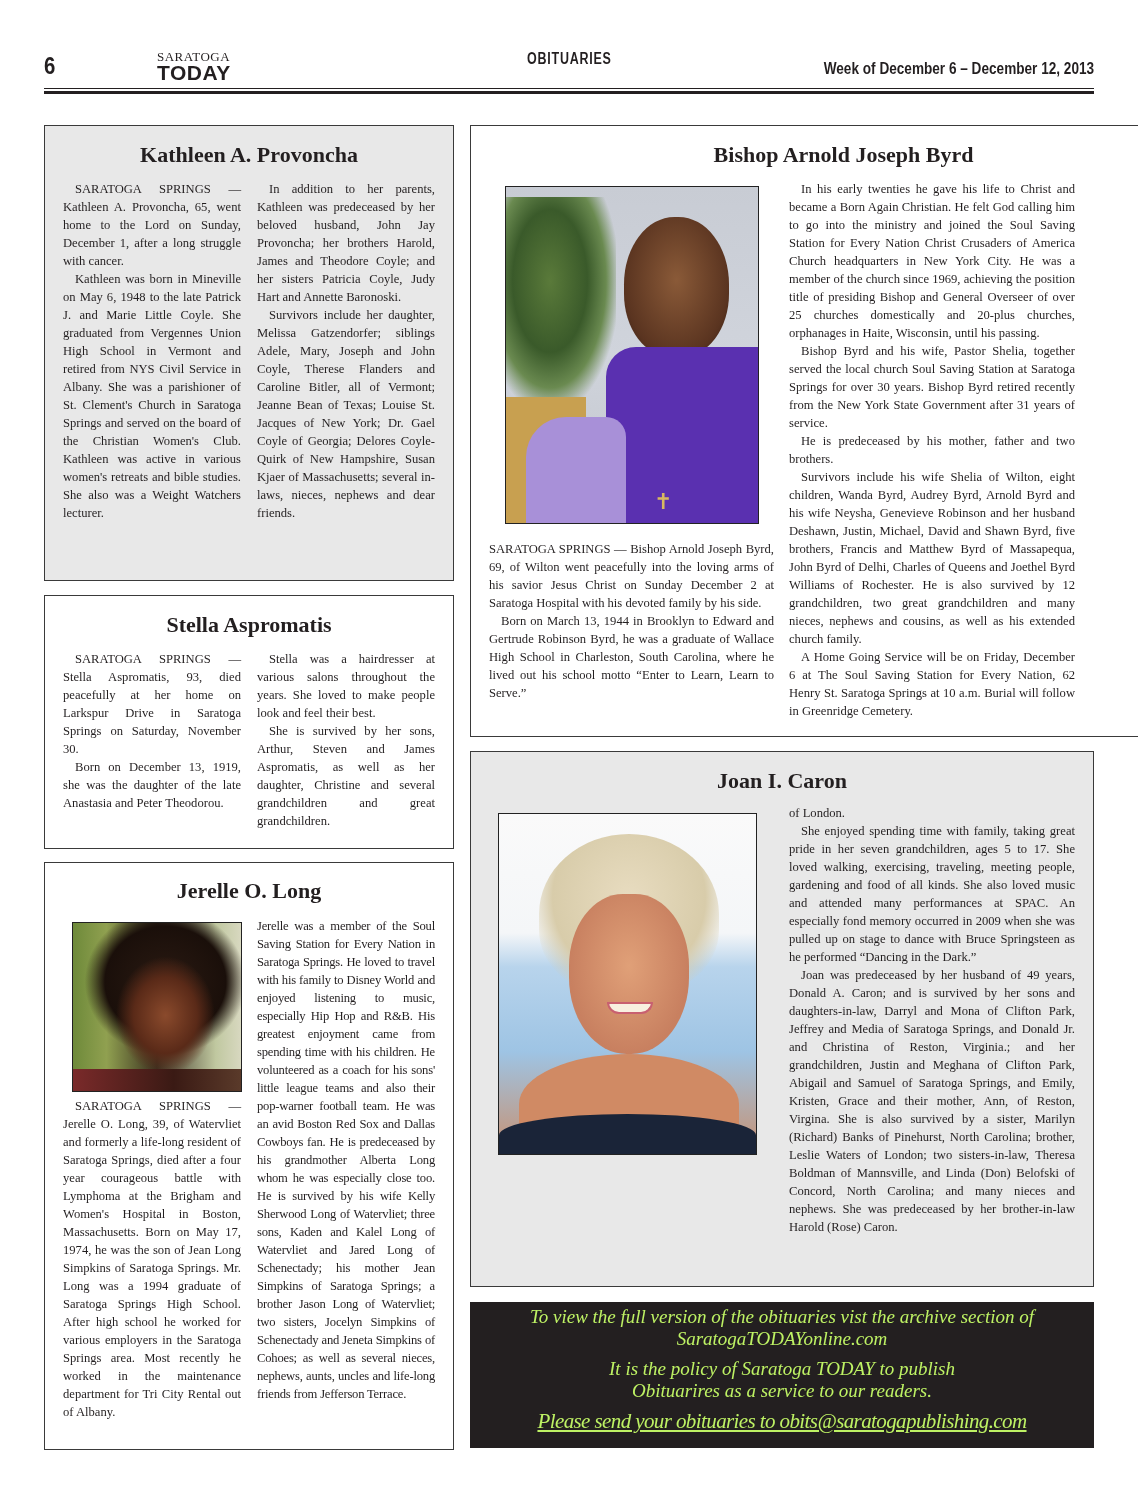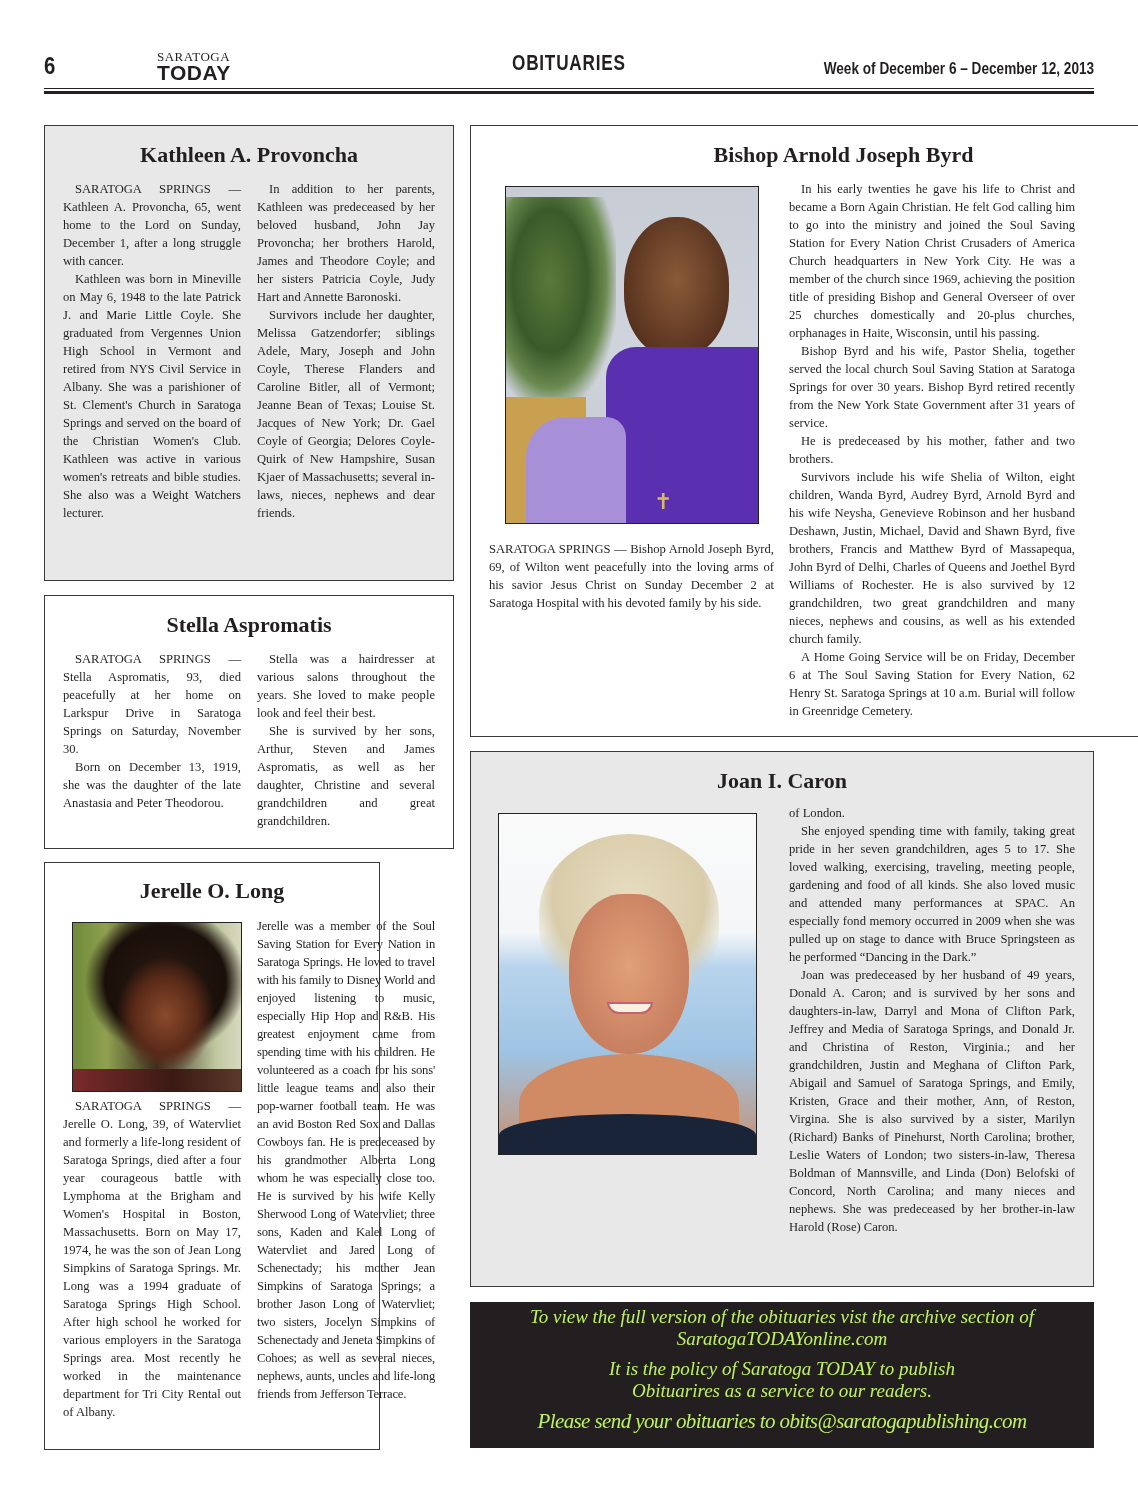--- a/index.html
+++ b/index.html
@@ -5,21 +5,21 @@
   * { box-sizing: border-box; margin: 0; padding: 0; }
   html, body { width: 1138px; height: 1500px; background: #ffffff; overflow: hidden; }
   body { position: relative; font-family: "Liberation Serif", "DejaVu Serif", serif; color: #231f20; }
 
   
   .header { position: absolute; left: 44px; top: 48px; width: 1050px; height: 42px; }
   .page-num { position: absolute; left: 0; top: 4px; font-family: "Liberation Sans", "DejaVu Sans", sans-serif; font-weight: bold; font-size: 24px; transform: scaleX(0.85); transform-origin: left; }
   .logo { position: absolute; left: 113px; top: 2px; line-height: 1; }
   .logo-top { font-family: "Liberation Serif", serif; font-size: 13px; letter-spacing: 0.5px; display: block; }
   .logo-bottom { font-family: "Liberation Sans", sans-serif; font-weight: bold; font-size: 21px; letter-spacing: 0.5px; display: block; margin-top: -1px; }
-  .section-title { position: absolute; left: 0; width: 1050px; top: 2px; text-align: center; font-family: "Liberation Sans", sans-serif; font-weight: bold; font-size: 22px; letter-spacing: 1px; }
+  .section-title { position: absolute; left: 0; width: 1050px; top: 2px; text-align: center; font-family: "Liberation Sans", sans-serif; font-weight: bold; font-size: 16px; letter-spacing: 1px; }
   .section-title span { display: inline-block; transform: scaleX(0.78); }
   .week { position: absolute; right: 0; top: 12px; font-family: "Liberation Sans", sans-serif; font-weight: bold; font-size: 16px; transform: scaleX(0.85); transform-origin: right; white-space: nowrap; }
   .rule-thin { position: absolute; left: 44px; top: 88px; width: 1050px; height: 1px; background: #231f20; }
   .rule-thick { position: absolute; left: 44px; top: 91px; width: 1050px; height: 3px; background: #231f20; }
 
   
   .box { position: absolute; border: 1.5px solid #3a3a3a; }
   .gray { background: #e8e8e8; }
   .white { background: #ffffff; }
   .box h2 { position: absolute; left: 0; width: 100%; text-align: center; font-family: "Liberation Serif", serif; font-weight: bold; font-size: 22px; }
@@ -27,21 +27,21 @@
   .col p { text-indent: 12px; }
 
   
   .photo { position: absolute; border: 1px solid #222; overflow: hidden; }
 
   
   .notice { position: absolute; left: 470px; top: 1302px; width: 624px; height: 146px; background: #231f20; color: #bef264; text-align: center; font-style: italic; font-family: "Liberation Serif", serif; }
   .notice p { font-size: 19px; line-height: 22px; }
   .notice .n1 { margin-top: 4px; }
   .notice .n2 { margin-top: 8px; }
-  .notice .n3 { margin-top: 8px; font-size: 21px; letter-spacing: -0.6px; }
+  .notice .n3 { margin-top: 8px; font-size: 21px; letter-spacing: -0.6px; text-decoration: underline; }
 </style>
 </head>
 <body>
 
 <div class="header">
   <div class="page-num">6</div>
   <div class="logo">
     <span class="logo-top">SARATOGA</span>
     <span class="logo-bottom">TODAY</span>
   </div>
@@ -68,21 +68,21 @@
   <div class="col" style="left:18px; top:54px; width:178px;">
     <p>SARATOGA SPRINGS — Stella Aspromatis, 93, died peacefully at her home on Larkspur Drive in Saratoga Springs on Saturday, November 30.</p>
     <p>Born on December 13, 1919, she was the daughter of the late Anastasia and Peter Theodorou.</p>
   </div>
   <div class="col" style="left:212px; top:54px; width:178px;">
     <p>Stella was a hairdresser at various salons throughout the years. She loved to make people look and feel their best.</p>
     <p>She is survived by her sons, Arthur, Steven and James Aspromatis, as well as her daughter, Christine and several grandchildren and great grandchildren.</p>
   </div>
 </div>
 
-<div class="box white" style="left:44px; top:862px; width:336px; height:588px;">
+<div class="box white" style="left:44px; top:862px; width:410px; height:588px;">
   <h2 style="top:15px;">Jerelle O. Long</h2>
   <div class="photo" style="left:27px; top:59px; width:170px; height:170px; background:
       radial-gradient(ellipse 42% 50% at 55% 55%, #8a4a2c 0%, #5a2a18 45%, transparent 70%),
       radial-gradient(ellipse 60% 55% at 55% 35%, #2a1a12 0%, #1a0f0a 60%, transparent 80%),
       linear-gradient(90deg, #6e8a3a 0%, #90a050 20%, #3a3020 50%, #c0c8a0 85%, #d8d8c0 100%);">
     <div style="position:absolute; left:0; bottom:0; width:100%; height:22px; background:linear-gradient(90deg,#7a2a2a,#3a1a14 60%,#5a3a2a);"></div>
   </div>
   <div class="col" style="left:18px; top:234px; width:178px;">
     <p>SARATOGA SPRINGS — Jerelle O. Long, 39, of Watervliet and formerly a life-long resident of Saratoga Springs, died after a four year courageous battle with Lymphoma at the Brigham and Women's Hospital in Boston, Massachusetts. Born on May 17, 1974, he was the son of Jean Long Simpkins of Saratoga Springs. Mr. Long was a 1994 graduate of Saratoga Springs High School. After high school he worked for various employers in the Saratoga Springs area. Most recently he worked in the maintenance department for Tri City Rental out of Albany.</p>
   </div>
@@ -97,20 +97,21 @@
     <div style="position:absolute; left:0; top:10px; width:110px; height:210px; background:radial-gradient(ellipse at 40% 40%, #5a7a3a 0%, #3a5a2a 40%, #6a8a50 60%, transparent 75%);"></div>
     <div style="position:absolute; left:0; top:210px; width:80px; height:130px; background:#c8a050;"></div>
     <div style="position:absolute; left:118px; top:30px; width:105px; height:140px; border-radius:48% 48% 45% 45%; background:radial-gradient(ellipse at 50% 45%, #8a5a38 0%, #5a3420 70%, #2a1810 100%);"></div>
     <div style="position:absolute; left:160px; top:168px; width:40px; height:14px; background:#f0f0f0;"></div>
     <div style="position:absolute; left:100px; top:160px; width:154px; height:180px; background:#5a30b0; border-radius:30px 0 0 0;"></div>
     <div style="position:absolute; left:20px; top:230px; width:100px; height:110px; background:#a890d8; border-radius:40px 20px 0 0;"></div>
     <div style="position:absolute; left:148px; top:300px; width:10px; height:30px; color:#d8b860; font-size:22px; line-height:30px;">✝</div>
   </div>
   <div class="col" style="left:18px; top:414px; width:285px;">
     <p style="text-indent:0;">SARATOGA SPRINGS — Bishop Arnold Joseph Byrd, 69, of Wilton went peacefully into the loving arms of his savior Jesus Christ on Sunday December 2 at Saratoga Hospital with his devoted family by his side.</p>
+    <p>Born on March 13, 1944 in Brooklyn to Edward and Gertrude Robinson Byrd, he was a graduate of Wallace High School in Charleston, South Carolina, where he lived out his school motto “Enter to Learn, Learn to Serve.”</p>
   </div>
   <div class="col" style="left:318px; top:54px; width:286px;">
     <p>In his early twenties he gave his life to Christ and became a Born Again Christian. He felt God calling him to go into the ministry and joined the Soul Saving Station for Every Nation Christ Crusaders of America Church headquarters in New York City. He was a member of the church since 1969, achieving the position title of presiding Bishop and General Overseer of over 25 churches domestically and 20-plus churches, orphanages in Haite, Wisconsin, until his passing.</p>
     <p>Bishop Byrd and his wife, Pastor Shelia, together served the local church Soul Saving Station at Saratoga Springs for over 30 years. Bishop Byrd retired recently from the New York State Government after 31 years of service.</p>
     <p>He is predeceased by his mother, father and two brothers.</p>
     <p>Survivors include his wife Shelia of Wilton, eight children, Wanda Byrd, Audrey Byrd, Arnold Byrd and his wife Neysha, Genevieve Robinson and her husband Deshawn, Justin, Michael, David and Shawn Byrd, five brothers, Francis and Matthew Byrd of Massapequa, John Byrd of Delhi, Charles of Queens and Joethel Byrd Williams of Rochester. He is also survived by 12 grandchildren, two great grandchildren and many nieces, nephews and cousins, as well as his extended church family.</p>
     <p>A Home Going Service will be on Friday, December 6 at The Soul Saving Station for Every Nation, 62 Henry St. Saratoga Springs at 10 a.m. Burial will follow in Greenridge Cemetery.</p>
   </div>
 </div>
 

